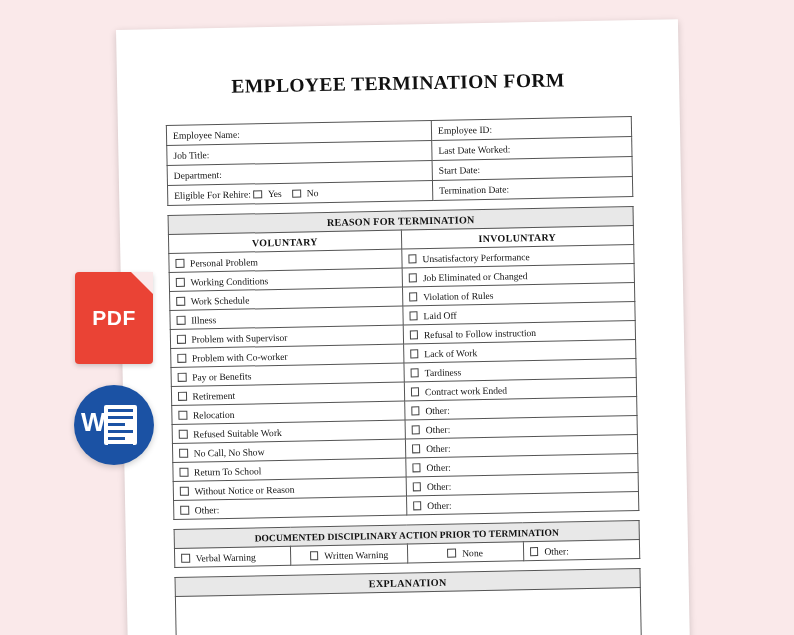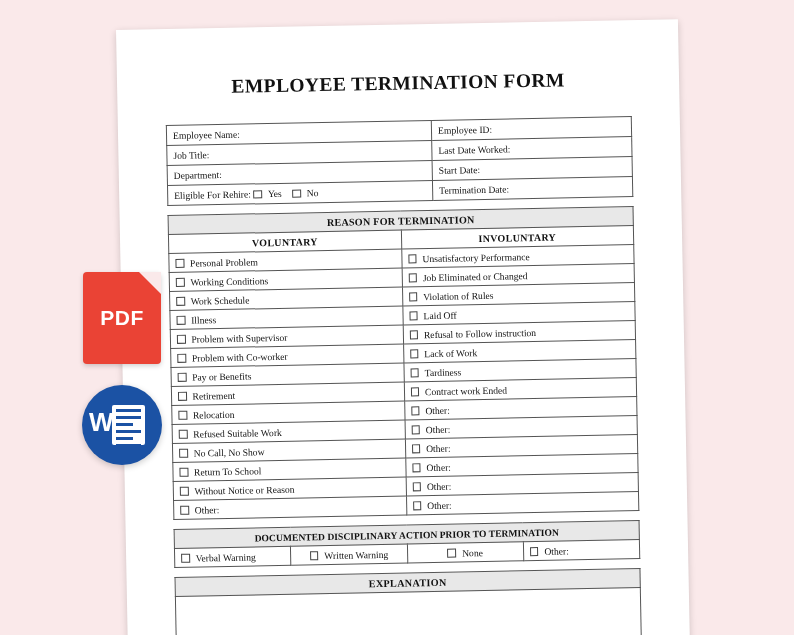--- a/index.html
+++ b/index.html
@@ -116,21 +116,20 @@
     letter-spacing: 0.3px;
   }
   #expl-table td.area { height: 92px; }
 
   
   .badge {
     position: absolute;
     display: flex;
     align-items: center;
     justify-content: center;
-    margin-left: 8px;
   }
   #pdf-badge {
     left: 75px;
     top: 272px;
     width: 78px;
     height: 92px;
   }
   .pdf-shape {
     position: relative;
     width: 78px;

